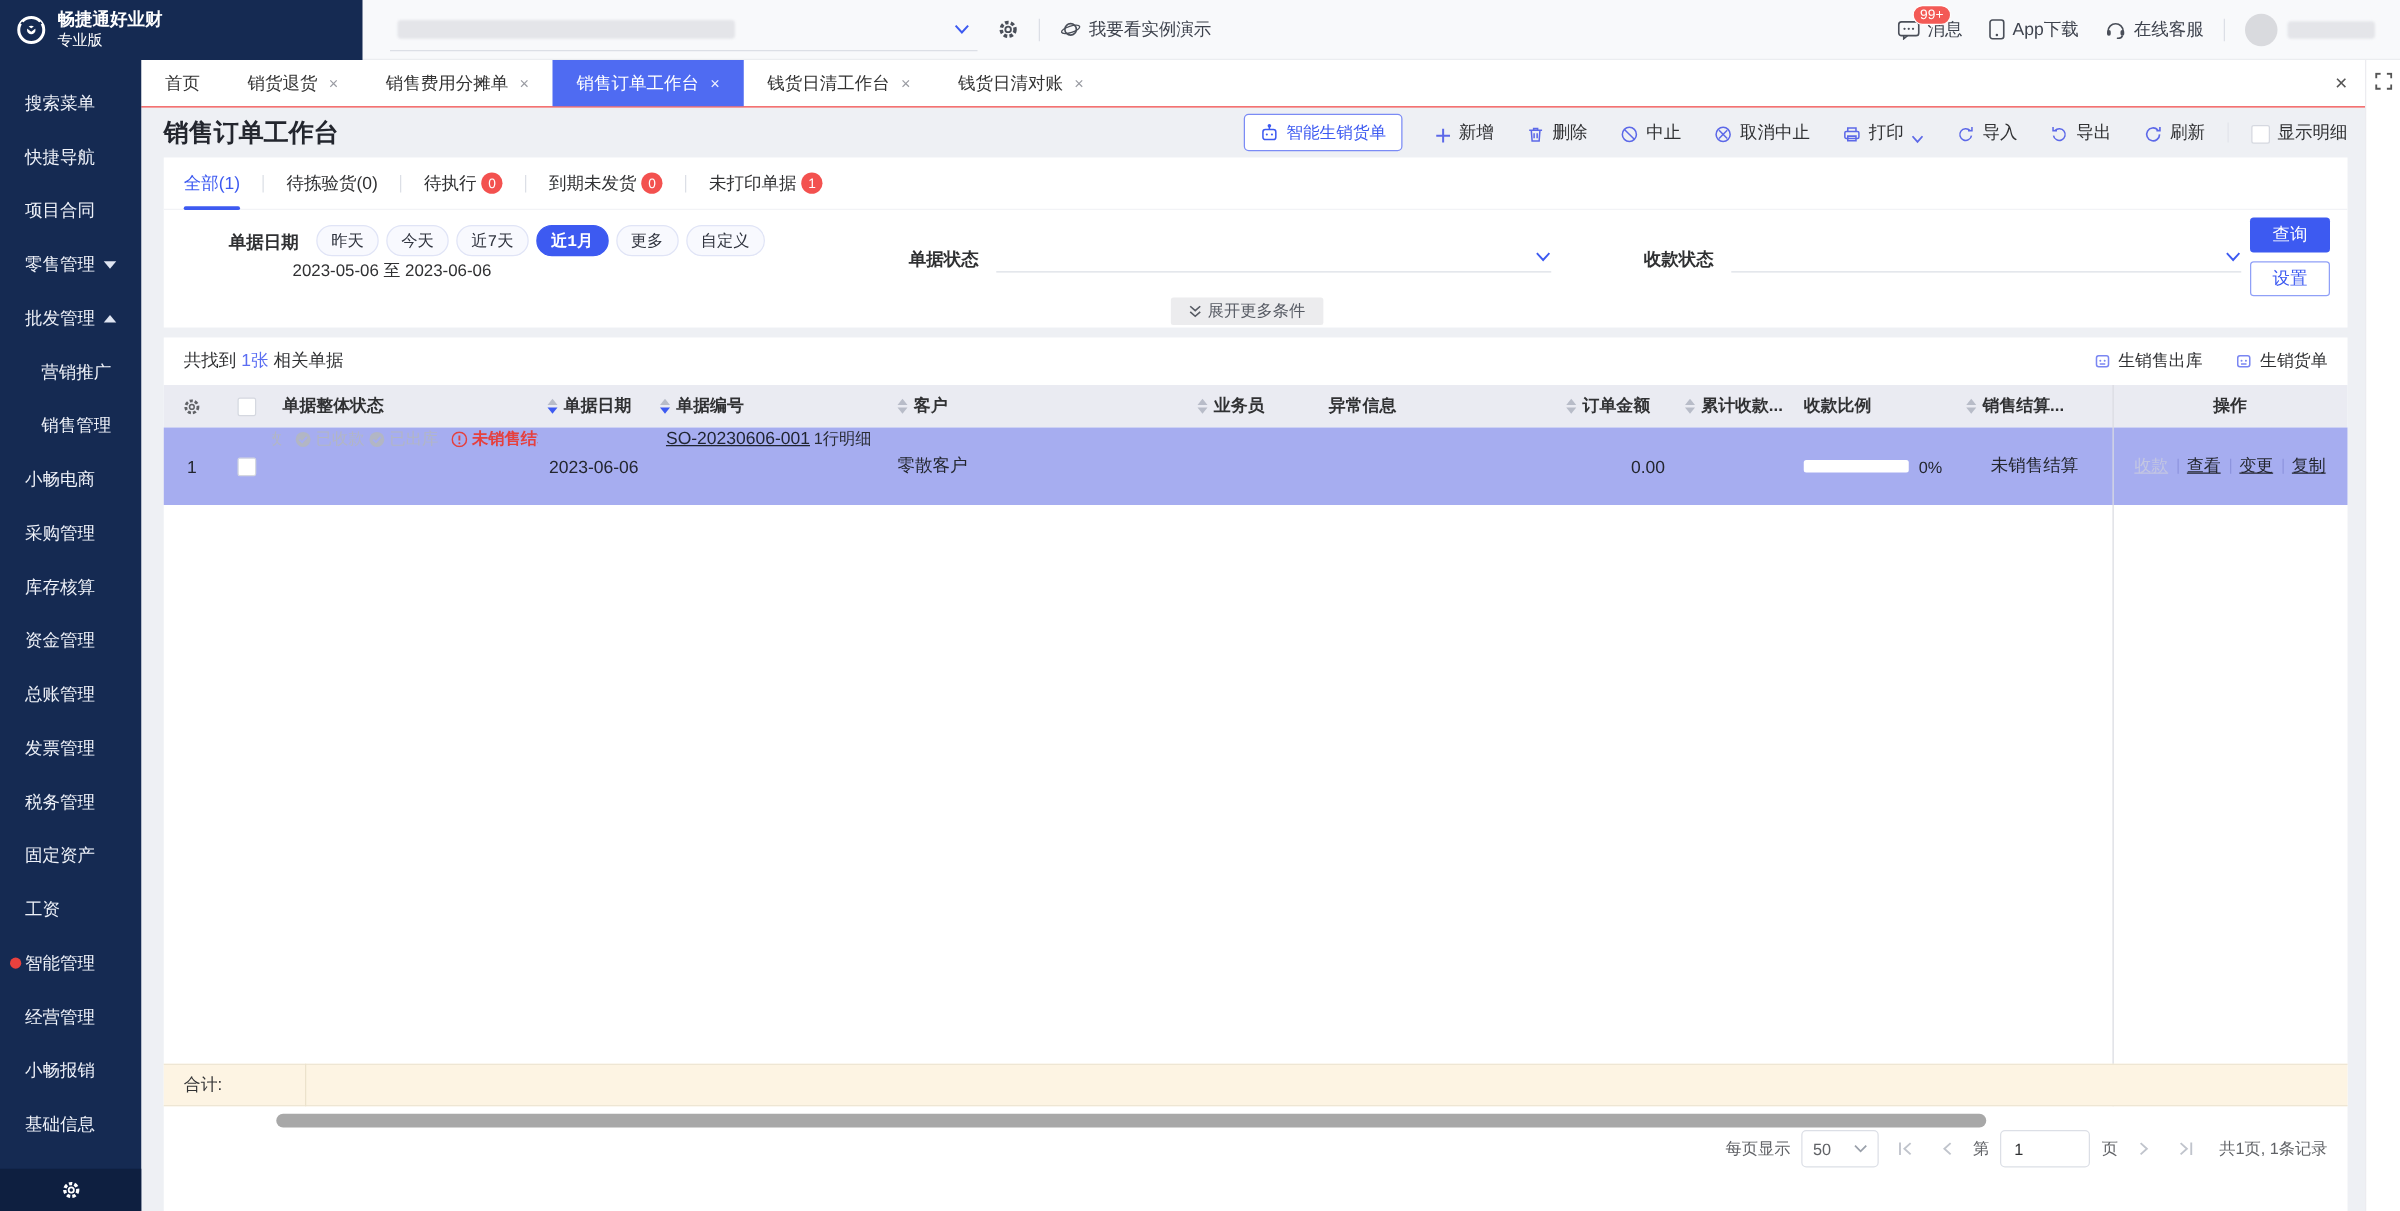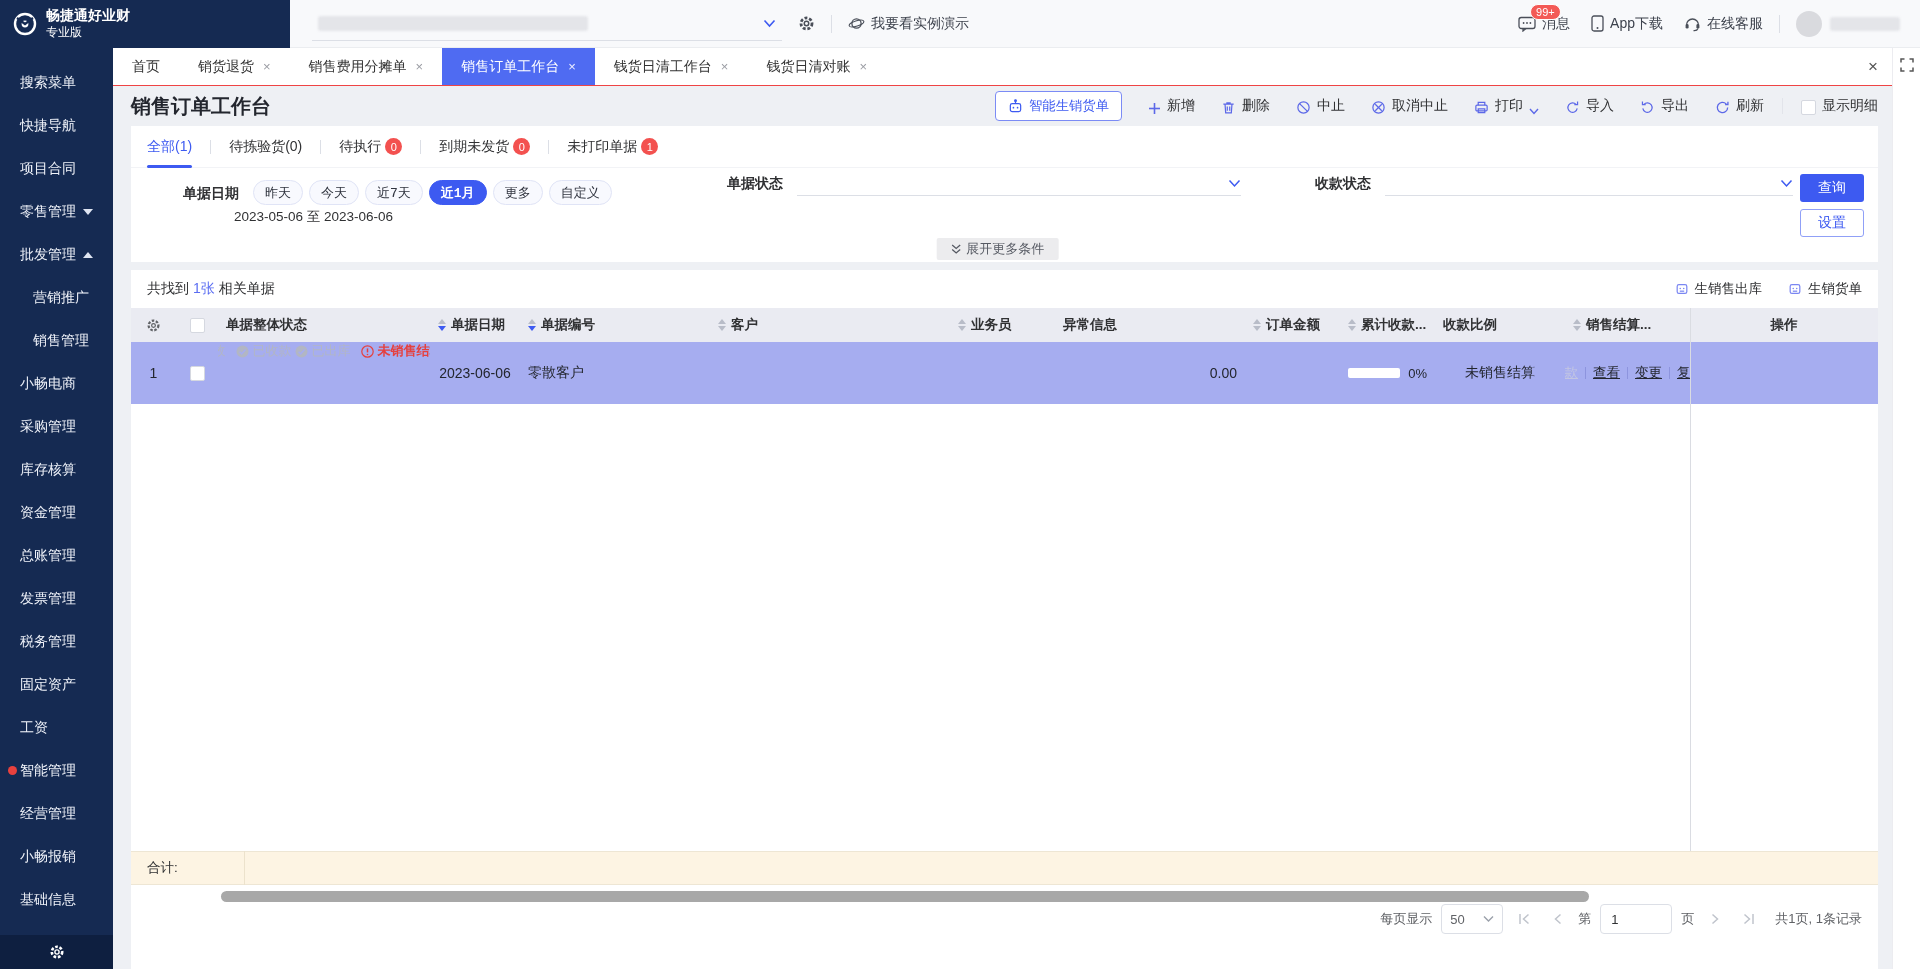--- a/index.html
+++ b/index.html
@@ -89,21 +89,21 @@
 
   
   .frow { position:relative; height:70px; padding:10px 16px 0; }
   .f-date { position:absolute; left:52px; top:12px; display:flex; align-items:flex-start; }
   .f-label { font-weight:700; color:#303133; margin-right:14px; line-height:26px; white-space:nowrap; }
   .pills { display:flex; gap:6px; align-items:center; }
   .pill { height:25px; padding:0 11px; display:flex; align-items:center; border:1px solid #e0e4f6;
     background:#f8f9fe; border-radius:13px; font-size:13px; color:#30343f; cursor:pointer; white-space:nowrap;font-family:Liberation Mono, monospace; }
   .pill.active { background:#3d5af1; border-color:#3d5af1; color:#fff; font-weight:700; }
   .date-range { position:absolute; left:103px; top:40px; font-size:13.5px; color:#303133; }
-  .f-select { position:absolute; top:4px; display:flex; height:30px; }
+  .f-select { position:absolute; top:20px; display:flex; align-items:flex-end; height:30px; }
   .f-sel-doc { left:596px; width:514px; }
   .f-sel-pay { left:1184px; width:478px; }
   .f-select .f-label { line-height:22px; }
   .sel-line { flex:1; border-bottom:1px solid #dcdfe6; height:24px; display:flex; align-items:center;
     justify-content:flex-end; cursor:pointer; }
   .fbtns { position:absolute; right:14px; top:6px; display:flex; flex-direction:column; gap:7px; }
   .btn-query { width:64px; height:28px; background:#3d5af1; color:#fff; border:none; border-radius:3px;
     font-size:14px; cursor:pointer; font-family:inherit; }
   .btn-set { width:64px; height:28px; background:#fff; color:#3d5af1; border:1px solid #90a0f7; border-radius:3px;
     font-size:14px; cursor:pointer; font-family:inherit; }
@@ -674,20 +674,24 @@
           <svg width="13" height="13" viewBox="0 0 13 13" fill="none" stroke="#e5403e" stroke-width="1.2" style="flex:0 0 auto;">
               <circle cx="6.5" cy="6.5" r="5.7"></circle>
               <line x1="6.5" y1="3.4" x2="6.5" y2="7.4" stroke-width="1.5"></line>
               <circle cx="6.5" cy="9.5" r="0.8" fill="#e5403e" stroke="none"></circle>
             </svg>
           <span>未</span>
         </span>
       </span>
     </div>
     <div class="td center">2023-06-06</div>
+    <div class="td col2">
+      <span class="doc-link">SO-20230606-001</span>
+      <span class="doc-detail">1行明细</span>
+    </div>
     <div class="td">零散客户</div>
     <div class="td"></div>
     <div class="td"></div>
     <div class="td right">0.00</div>
     <div class="td right"></div>
     <div class="td">
       <span class="ratio-track"></span>
       <span style="font-size:13px;">0%</span>
     </div>
     <div class="td center">未销售结算</div>

